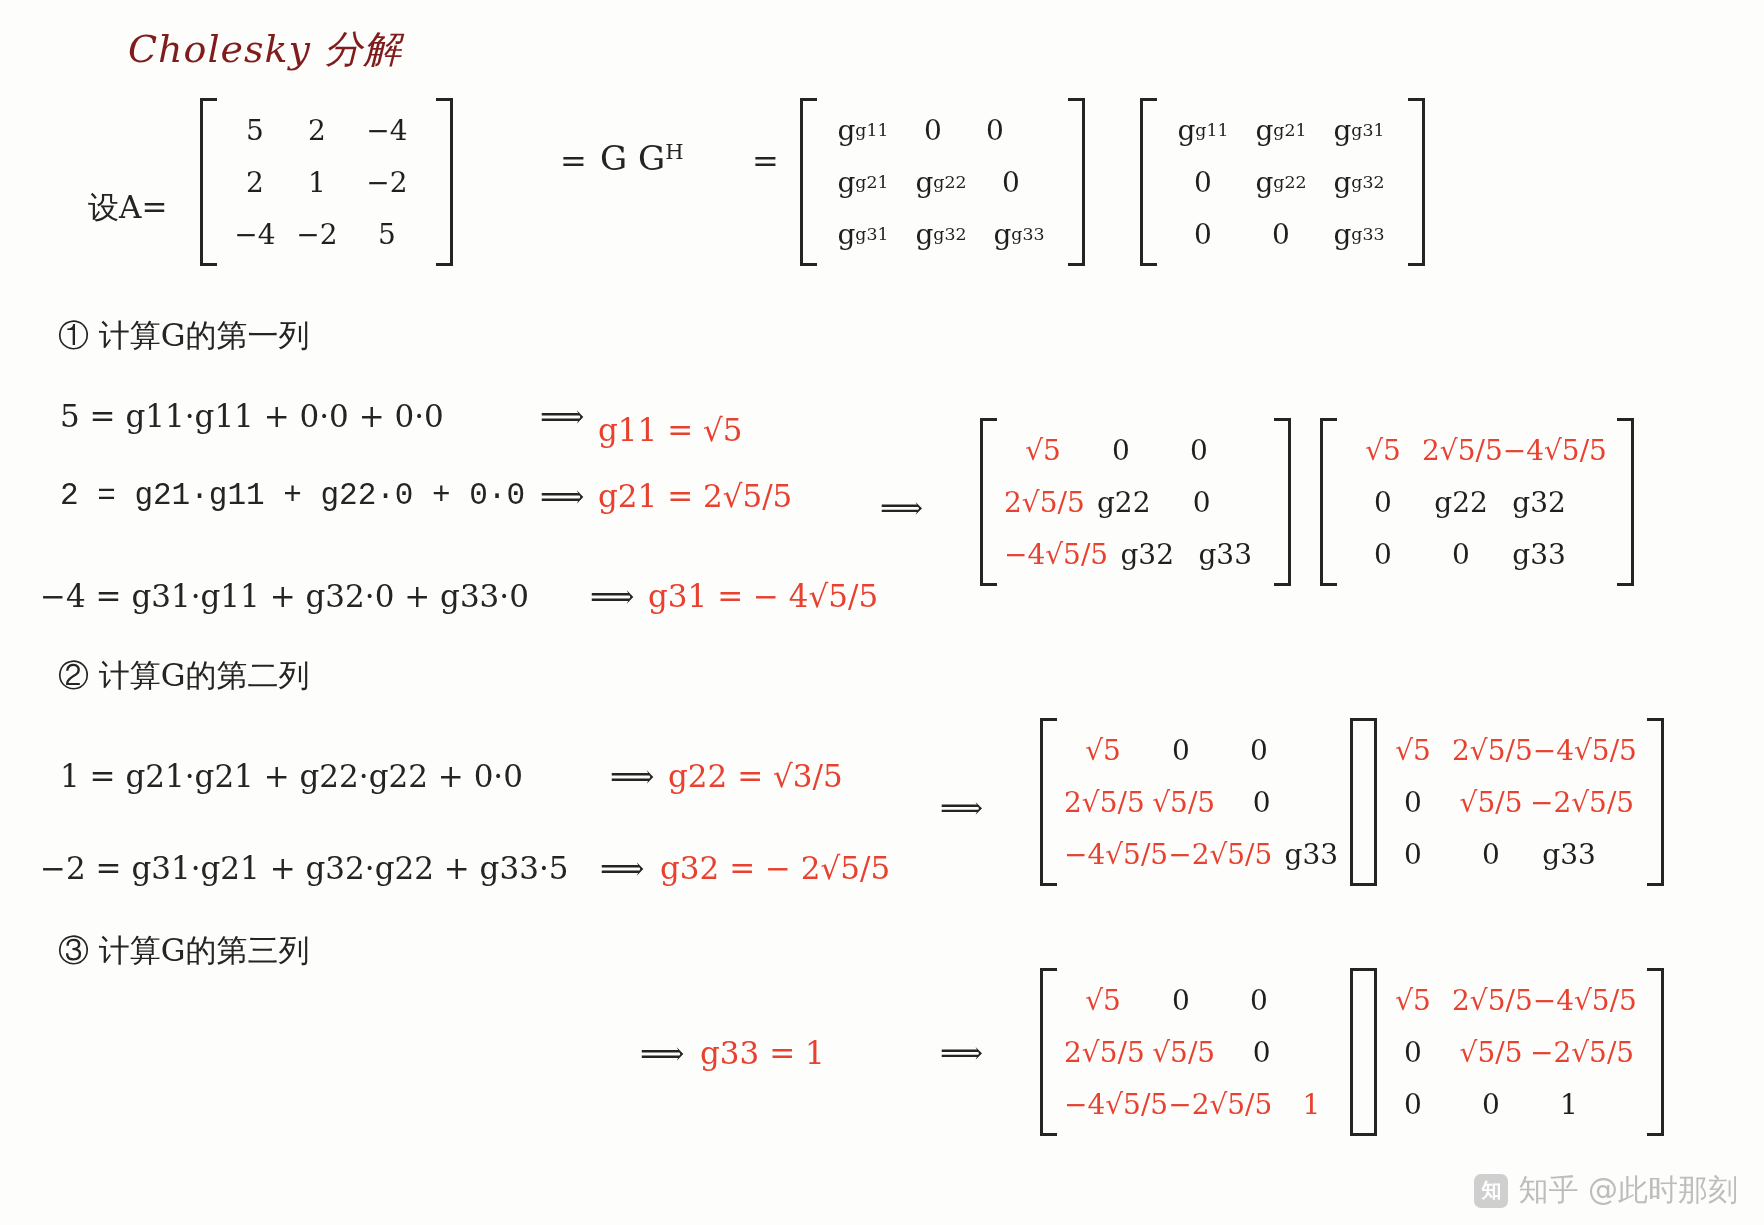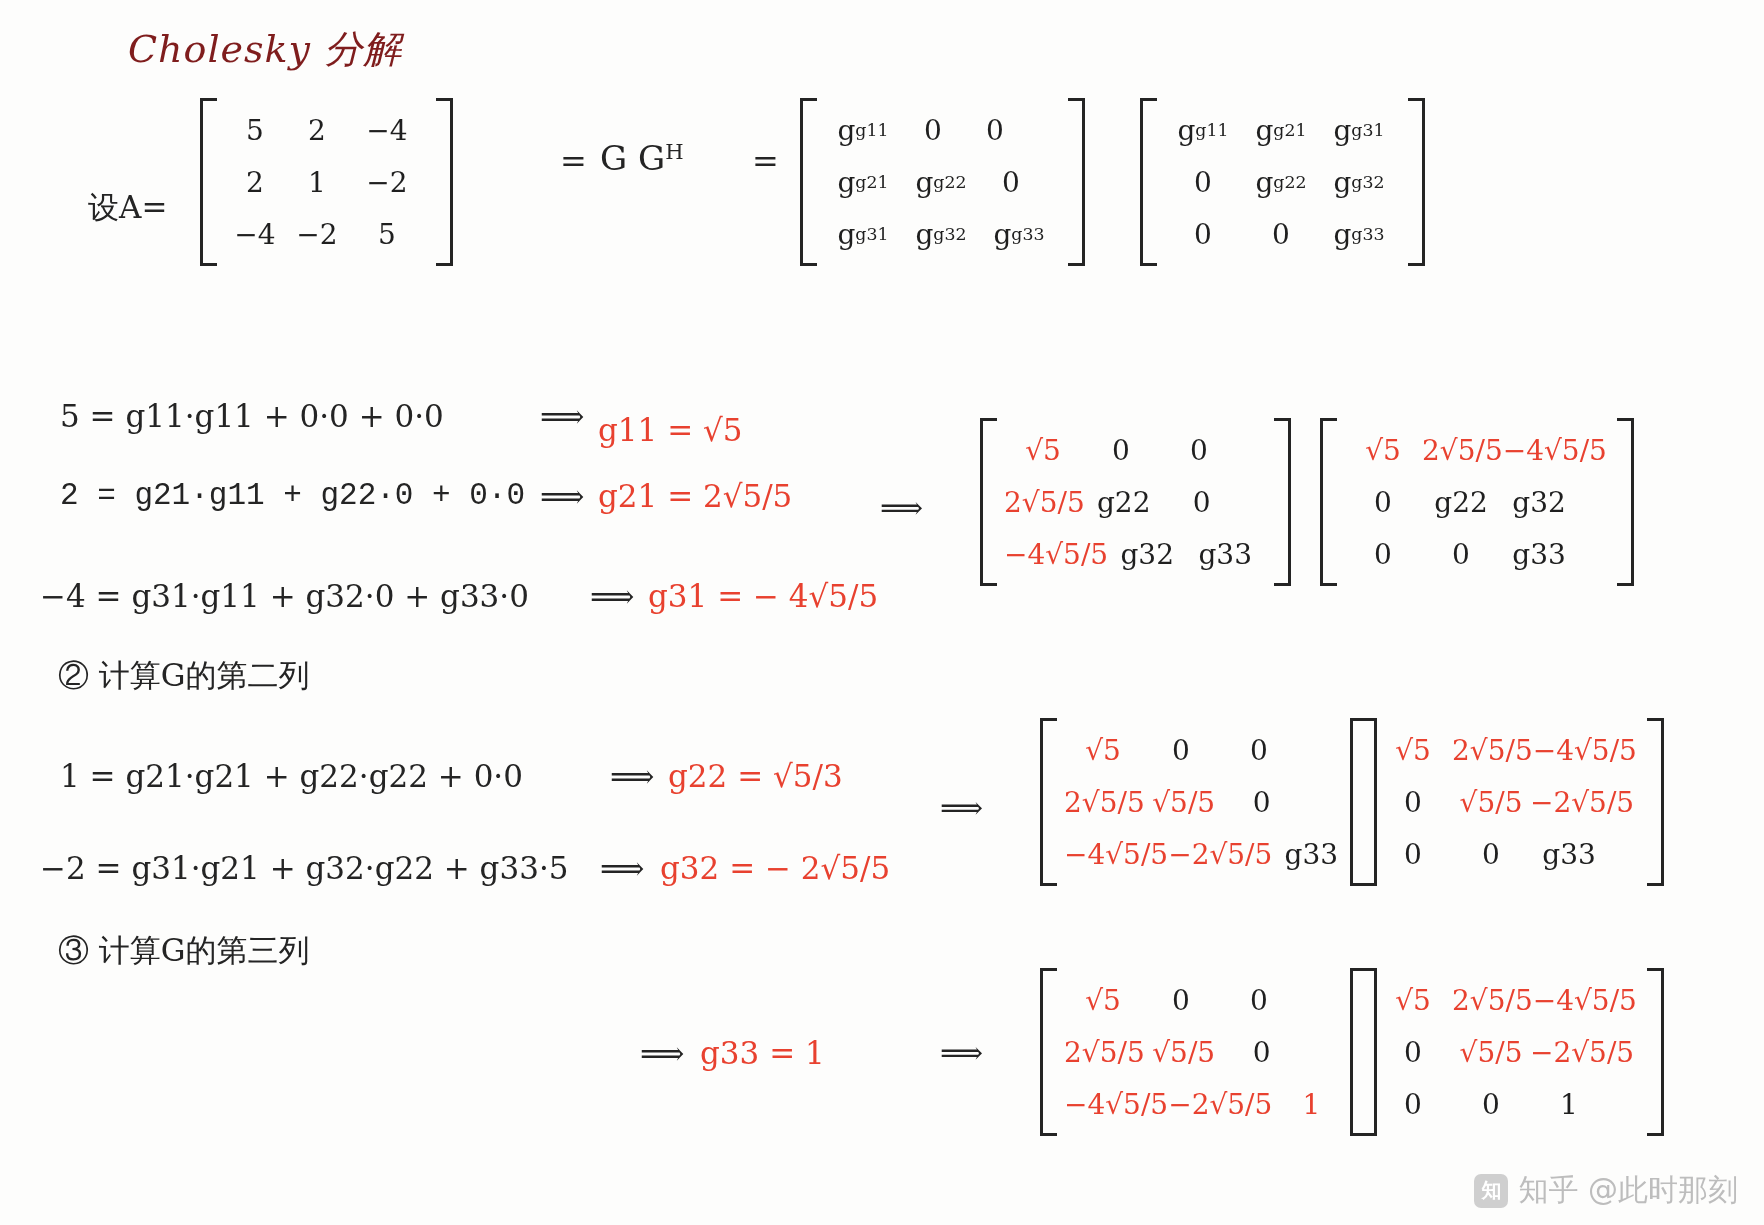--- a/index.html
+++ b/index.html
@@ -184,20 +184,21 @@
           <div class="mcell wide">
               <span>g</span>
               <sub>g33</sub>
             </div>
         </div>
       </div>
       <div class="brk r"></div>
     </div>
   </div>
 
+  <div class="abs sec hand blk" style="left:58px;top:315px;">① 计算G的第一列</div>
 
   <div class="abs line hand blk" style="left:60px;top:398px;">5 = g11·g11 + 0·0 + 0·0</div>
   <div class="abs line hand blk" style="left:540px;top:398px;">⟹</div>
   <div class="abs line hand red" style="left:598px;top:412px;">g11 = √5</div>
 
   <div class="abs line hand blk" style="left:60px;top:478px;font-family:Liberation Mono, monospace;">2 = g21·g11 + g22·0 + 0·0</div>
   <div class="abs line hand blk" style="left:540px;top:478px;">⟹</div>
   <div class="abs line hand red" style="left:598px;top:478px;">g21 = 2√5/5</div>
 
   <div class="abs line hand blk" style="left:40px;top:578px;">−4 = g31·g11 + g32·0 + g33·0</div>
@@ -251,21 +252,21 @@
         </div>
       </div>
       <div class="brk r"></div>
     </div>
   </div>
 
   <div class="abs sec hand blk" style="left:58px;top:655px;">② 计算G的第二列</div>
 
   <div class="abs line hand blk" style="left:60px;top:758px;">1 = g21·g21 + g22·g22 + 0·0</div>
   <div class="abs line hand blk" style="left:610px;top:758px;">⟹</div>
-  <div class="abs line hand red" style="left:668px;top:758px;">g22 = √5/3</div>
+  <div class="abs line hand red" style="left:668px;top:758px;">g22 = √3/5</div>
 
   <div class="abs line hand blk" style="left:40px;top:850px;">−2 = g31·g21 + g32·g22 + g33·5</div>
   <div class="abs line hand blk" style="left:600px;top:850px;">⟹</div>
   <div class="abs line hand red" style="left:660px;top:850px;">g32 = − 2√5/5</div>
 
   <div class="abs arrow hand blk" style="left:940px;top:790px;">⟹</div>
 
   <div class="abs" style="left:1040px;top:718px;">
     <div class="matrix">
       <div class="brk l"></div>

